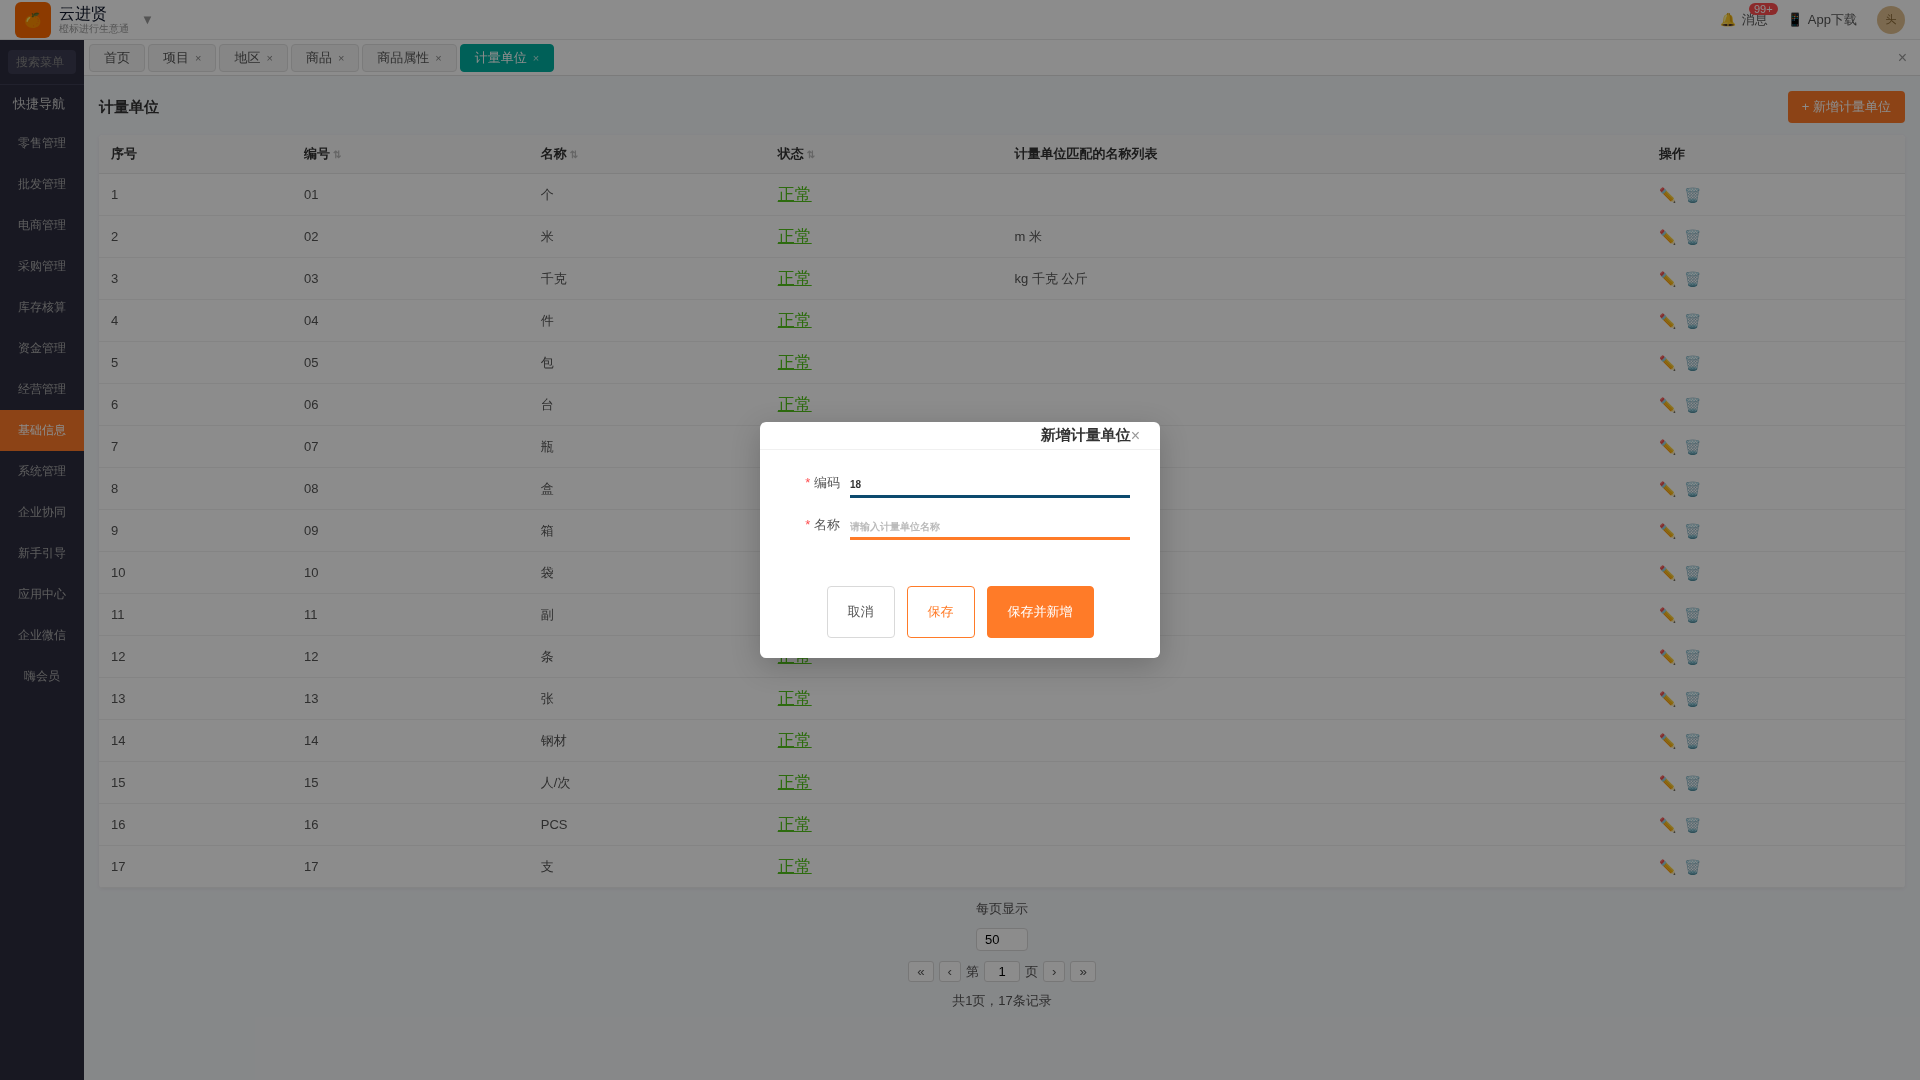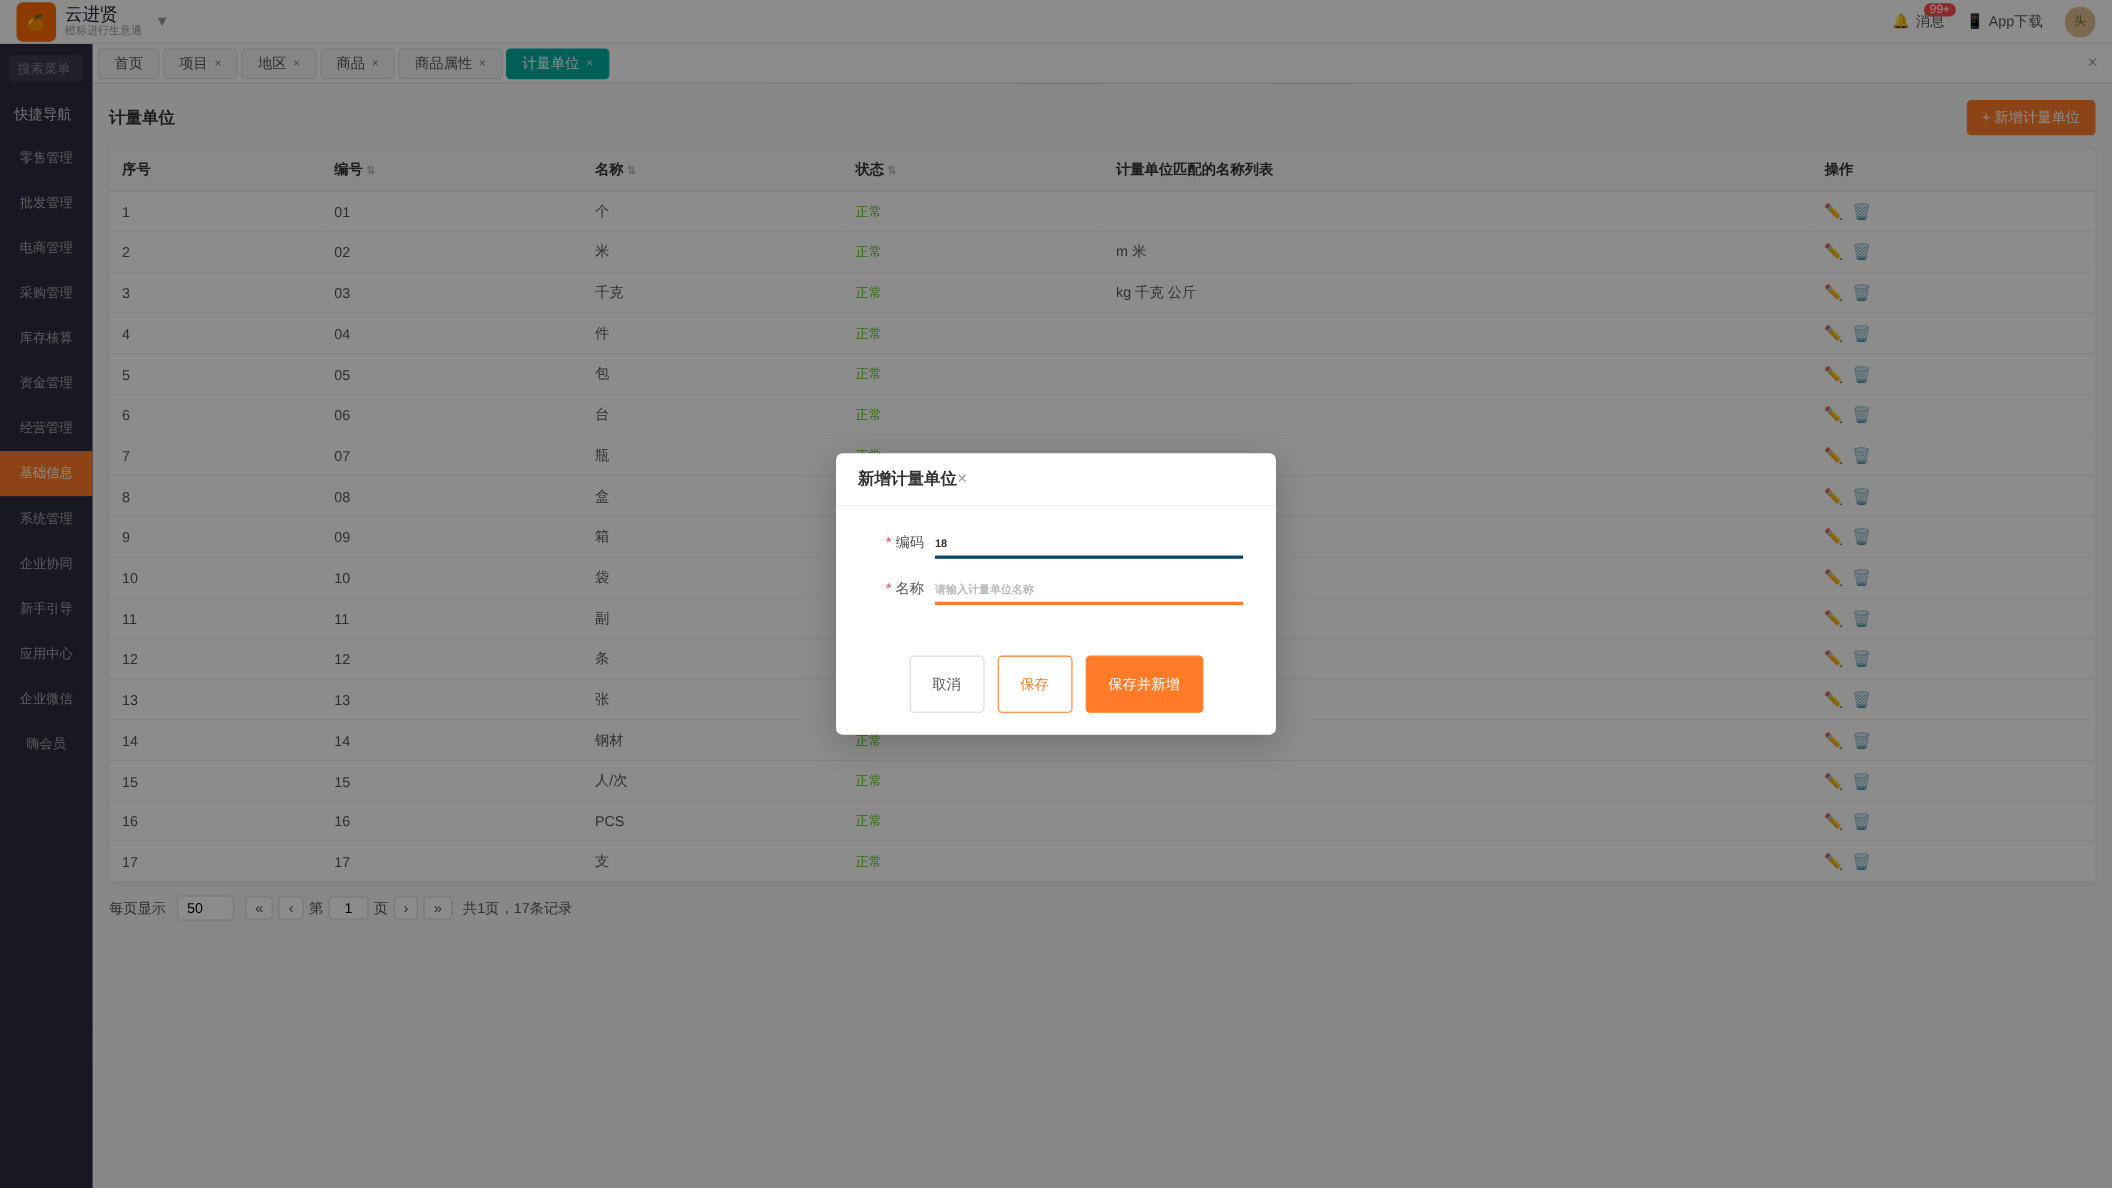--- a/index.html
+++ b/index.html
@@ -149,34 +149,36 @@
     }
     .data-table td {
       padding: 9px 12px;
       border-bottom: 1px solid #f0f0f0;
       color: #555;
       font-size: 13px;
     }
     .sort-icon { color: #bbb; font-size: 10px; margin-left: 3px; }
     .status-normal {
       color: #52c41a;
-      font-size: 12px;
+      font-size: 17px;
+      text-decoration: underline;
     }
     .action-icons { display: flex; gap: 8px; }
     .action-icon { color: #999; cursor: pointer; font-size: 14px; }
 
     
     .pagination-bar {
       display: flex;
       align-items: center;
       justify-content: flex-start;
       padding: 12px 0;
       gap: 10px;
       font-size: 13px;
       color: #555;
+      flex-direction: column;
     }
     .page-size-select {
       border: 1px solid #d9d9d9;
       border-radius: 4px;
       padding: 3px 20px 3px 8px;
       font-size: 13px;
       appearance: none;
       background: #fff;
       cursor: pointer;
     }
@@ -214,25 +216,25 @@
 
     
     .modal {
       background: #fff;
       border-radius: 6px;
       width: 400px;
       box-shadow: 0 8px 30px rgba(0,0,0,0.2);
       overflow: hidden;
     }
     .modal-header {
-      padding: 14px 20px;
+      padding: 4px 20px;
       border-bottom: 1px solid #f0f0f0;
       display: flex;
       align-items: center;
-      justify-content: flex-start;
+      justify-content: flex-end;
     }
     .modal-title { font-size: 15px; color: #333; font-weight: 600; }
     .modal-close { font-size: 16px; color: #999; cursor: pointer; background: none; border: none; }
     .modal-body { padding: 24px 30px 16px; }
     .form-item {
       display: flex;
       margin-bottom: 18px;
     }
     .form-label {
       width: 50px;

